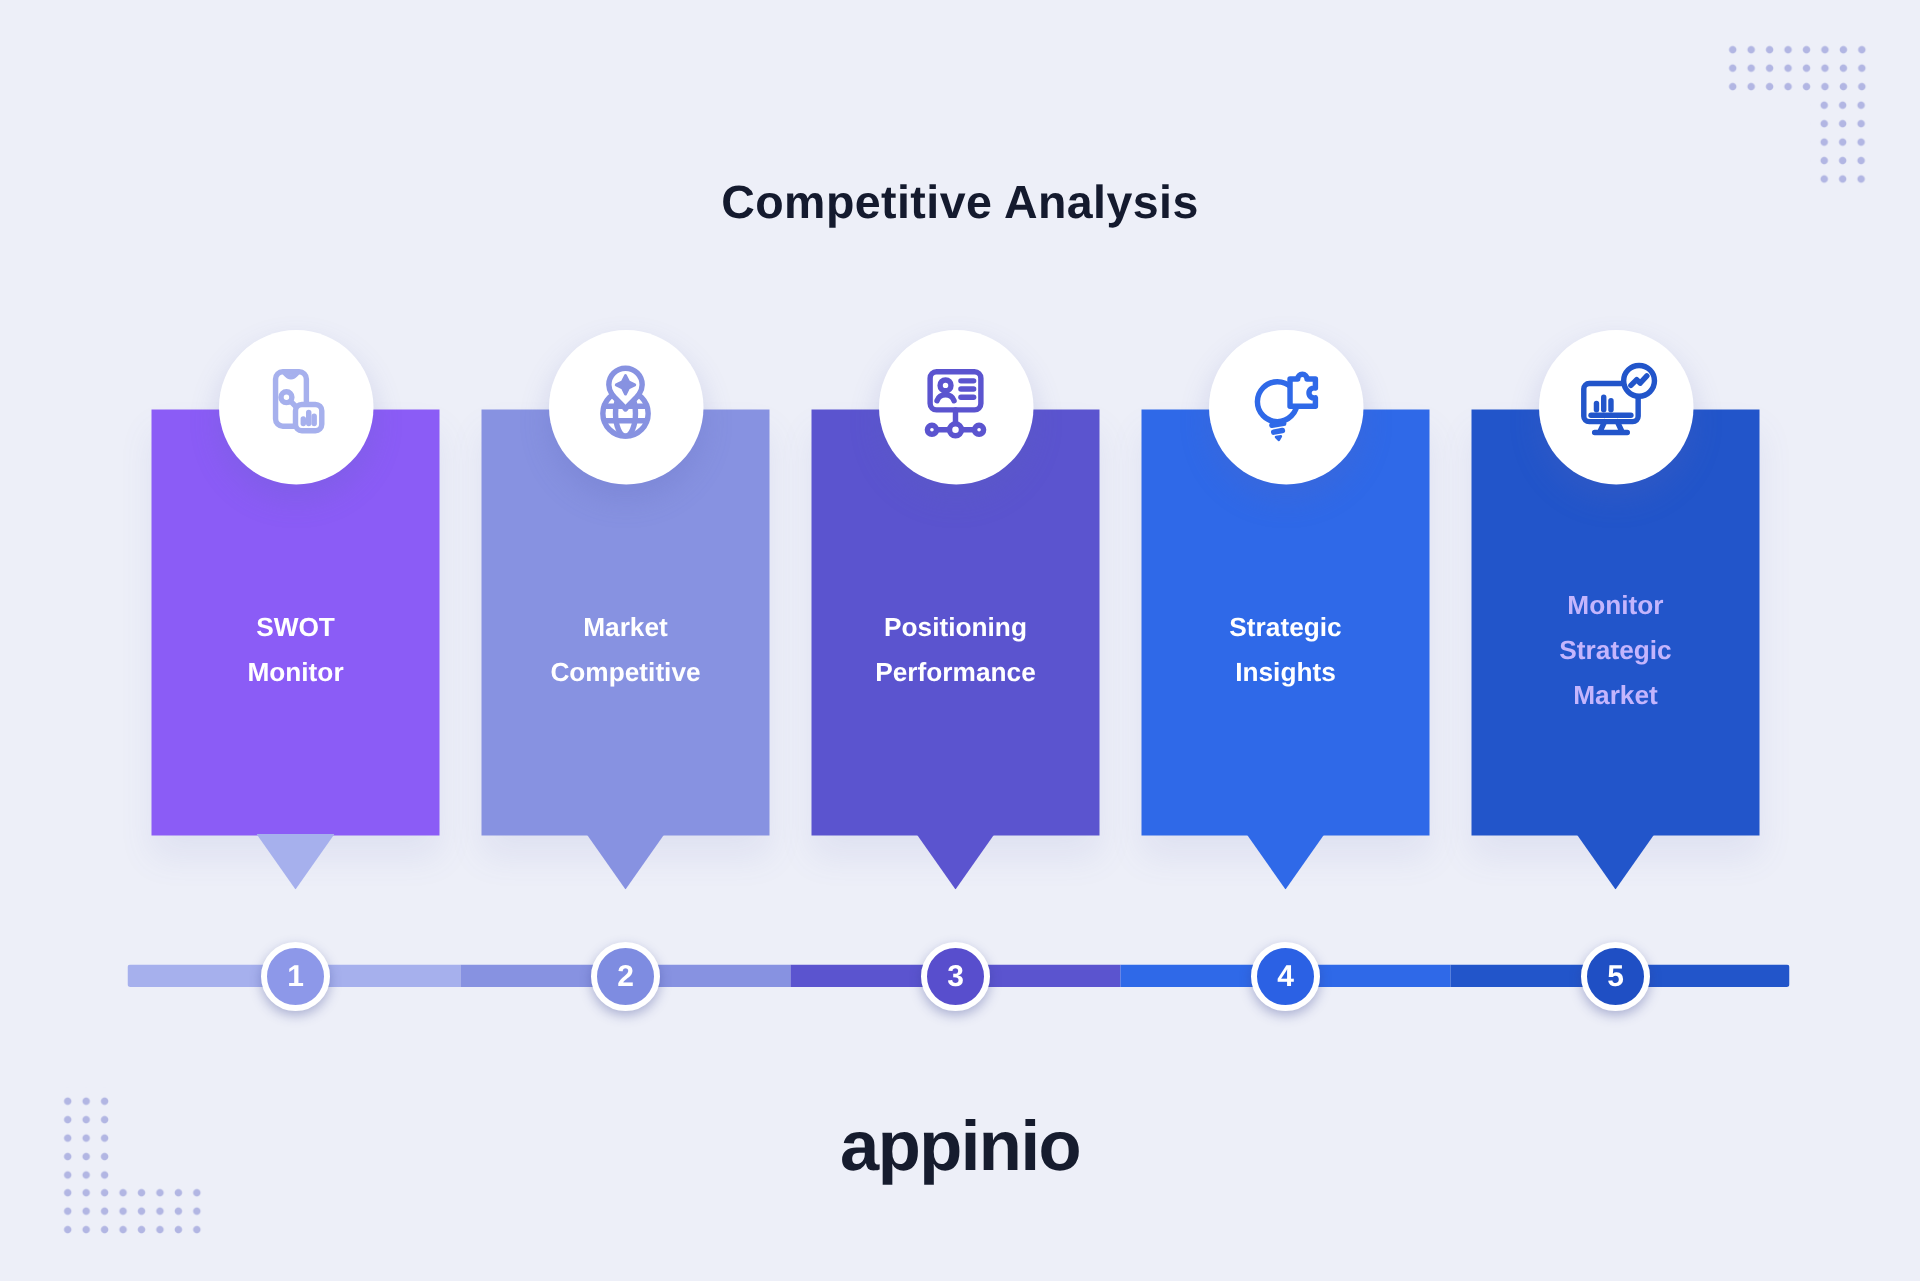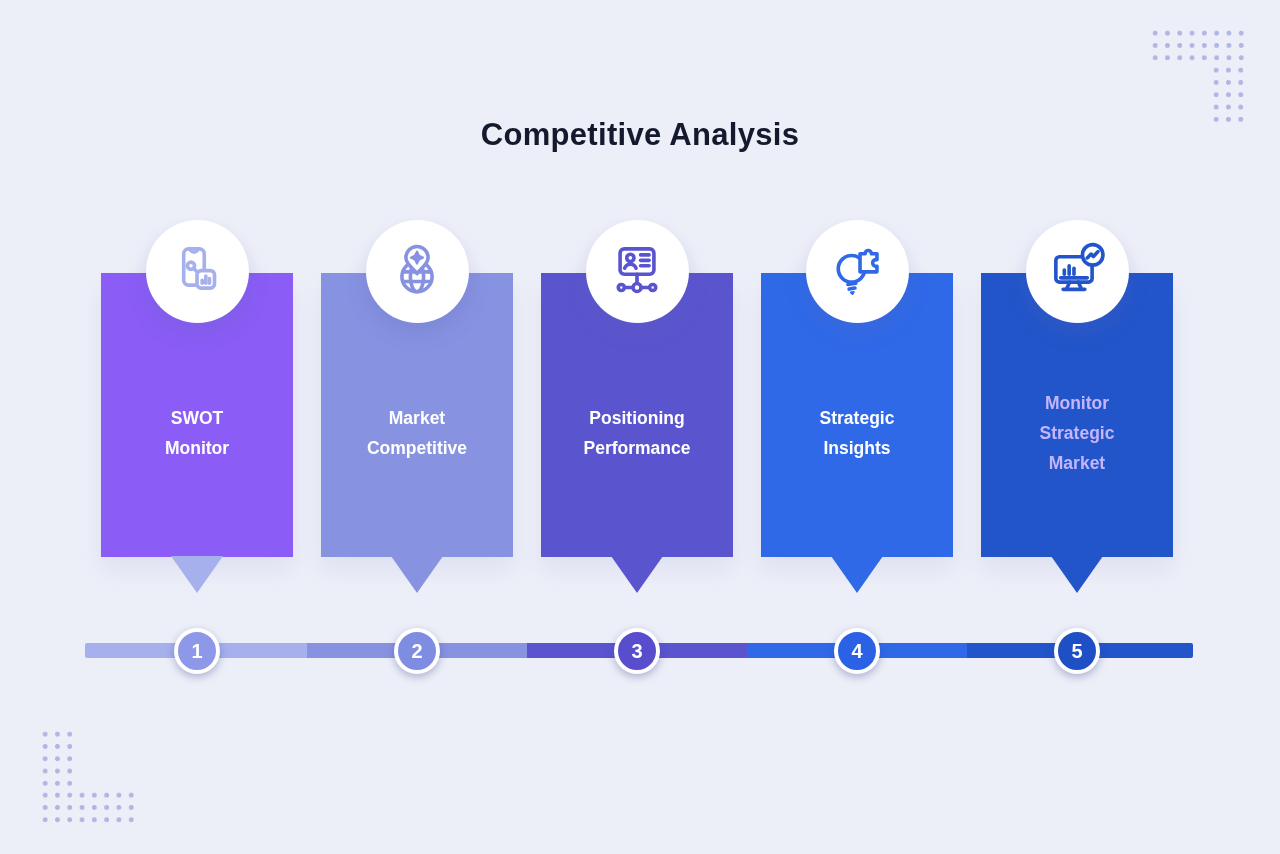--- a/index.html
+++ b/index.html
@@ -228,13 +228,14 @@
       <div class="timeline-seg" style="width: 226px; background: rgb(34, 85, 202);"></div>
     </div>
   <div id="badges-layer">
       <div class="num-badge" style="left: 174px; background: rgb(141, 152, 233);">1</div>
       <div class="num-badge" style="left: 394px; background: rgb(126, 140, 225);">2</div>
       <div class="num-badge" style="left: 614px; background: rgb(88, 78, 205);">3</div>
       <div class="num-badge" style="left: 834px; background: rgb(43, 97, 228);">4</div>
       <div class="num-badge" style="left: 1054px; background: rgb(31, 79, 196);">5</div>
     </div>
 
+  <div class="logo" style="color: rgb(22, 28, 46);">appinio</div>
 </div>
 
 </body></html>

